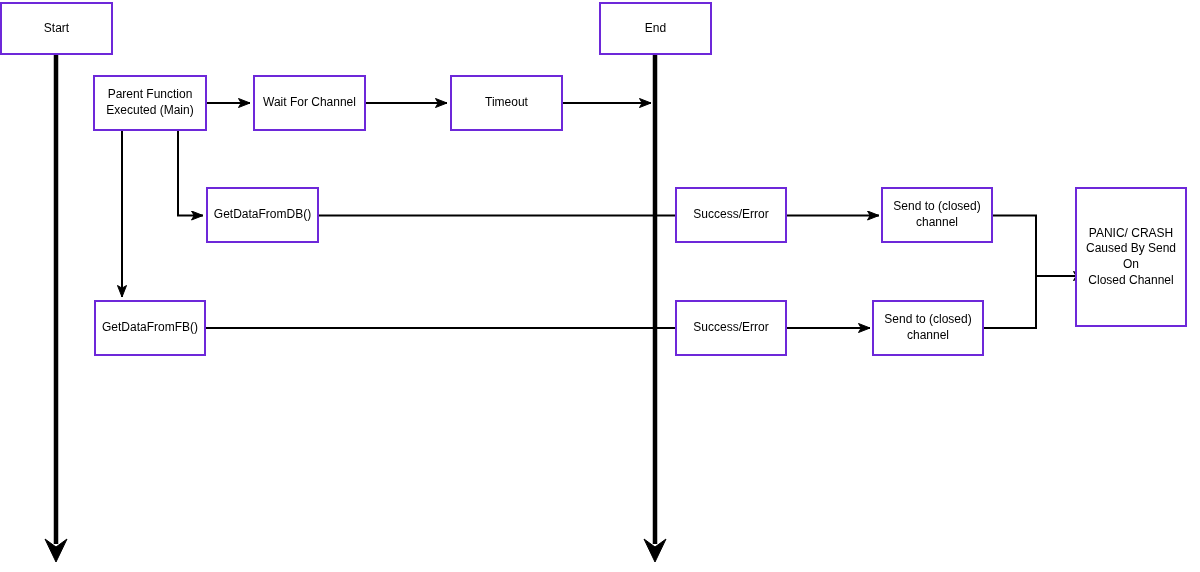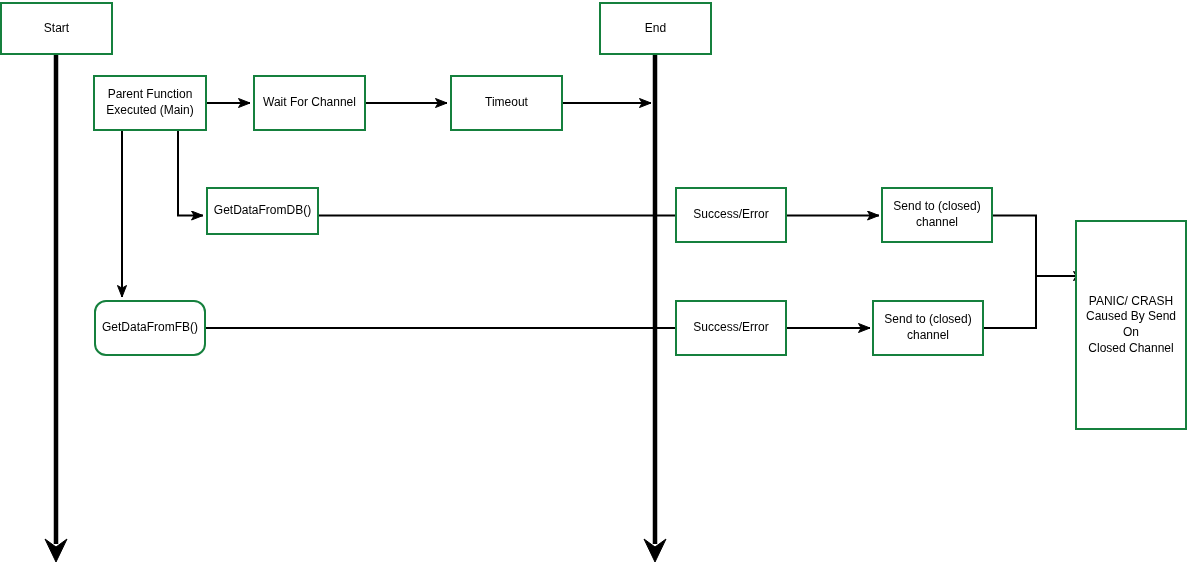--- a/index.html
+++ b/index.html
@@ -19,21 +19,21 @@
     position: absolute;
     left: 0;
     top: 0;
     width: 1200px;
     height: 572px;
     pointer-events: none;
   }
   .node {
     position: absolute;
     box-sizing: border-box;
-    border: 2px solid #15803d;
+    border: 2px solid #6d28d9;
     background: #ffffff;
     display: flex;
     align-items: center;
     justify-content: center;
     text-align: center;
   }
   .node .label {
     font-size: 12px;
     line-height: 1.3;
     color: #000000;
@@ -98,25 +98,25 @@
   </div>
 
   <div class="node" style="left:450px; top:75px; width:113px; height:56px;">
     <span class="label">Timeout</span>
   </div>
 
   <div class="node" style="left:253px; top:75px; width:113px; height:56px;">
     <span class="label">Wait For Channel</span>
   </div>
 
-  <div class="node" style="left:206px; top:187px; width:113px; height:48px;">
+  <div class="node" style="left:206px; top:187px; width:113px; height:56px;">
     <span class="label">GetDataFromDB()</span>
   </div>
 
-  <div class="node" style="left:94px; top:300px; width:112px; height:56px;border-radius:12px;">
+  <div class="node" style="left:94px; top:300px; width:112px; height:56px;">
     <span class="label">GetDataFromFB()</span>
   </div>
 
   <div class="node" style="left:675px; top:187px; width:112px; height:56px;">
     <span class="label">Success/Error</span>
   </div>
 
   <div class="node" style="left:881px; top:187px; width:112px; height:56px;">
     <span class="label">Send to (closed)
 channel</span>
@@ -124,19 +124,19 @@
 
   <div class="node" style="left:675px; top:300px; width:112px; height:56px;">
     <span class="label">Success/Error</span>
   </div>
 
   <div class="node" style="left:872px; top:300px; width:112px; height:56px;">
     <span class="label">Send to (closed)
 channel</span>
   </div>
 
-  <div class="node" style="left:1075px; top:187px; width:112px; height:210px;margin-top:33px;">
+  <div class="node" style="left:1075px; top:187px; width:112px; height:140px;">
     <span class="label">PANIC/ CRASH
 Caused By Send On
 Closed Channel</span>
   </div>
 
 </div>
 
 </body></html>

